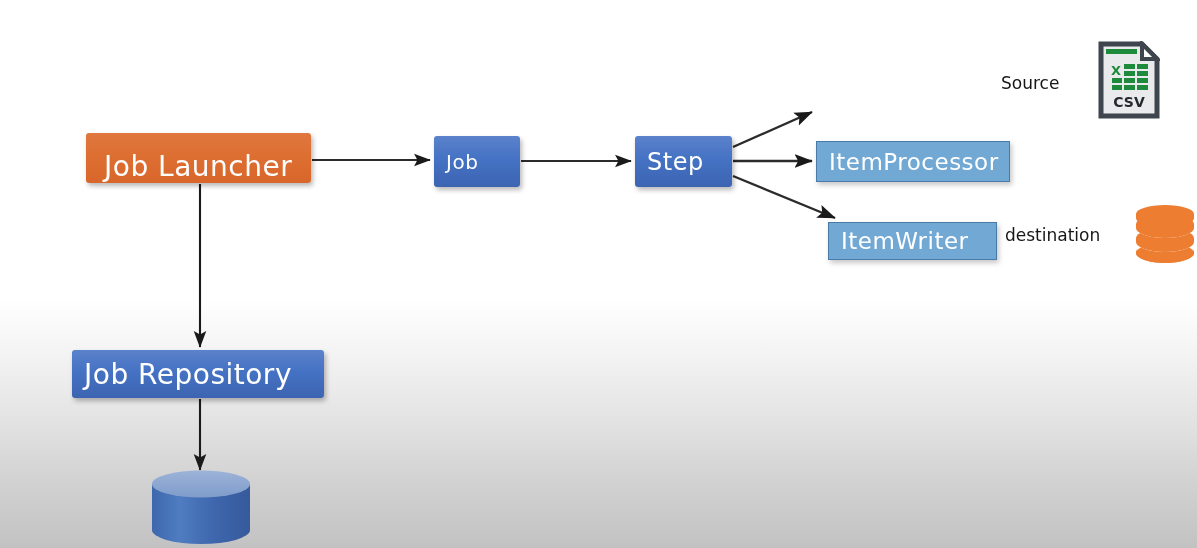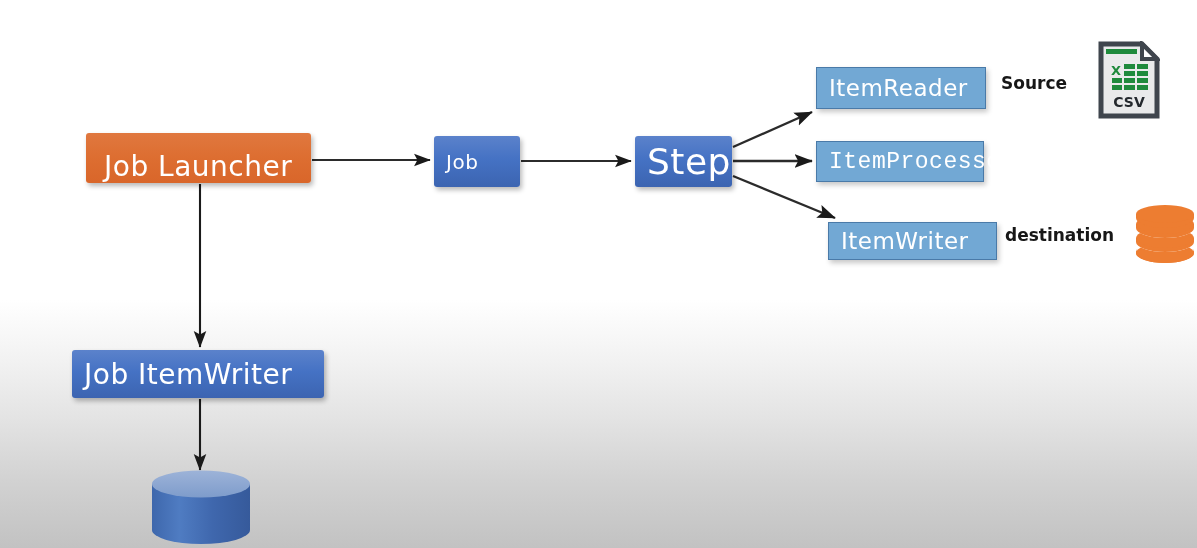--- a/index.html
+++ b/index.html
@@ -65,32 +65,32 @@
     background: #72a8d4;
     border: 1px solid #4a7aa8;
     box-shadow: 2px 3px 5px rgba(0,0,0,0.22);
     padding-left: 12px;
   }
 
   .label-bold {
     position: absolute;
     color: #171717;
     font-family: "DejaVu Sans", sans-serif;
-    font-weight: bold;
+    font-weight: normal;
     white-space: nowrap;
   }
 
   
   #n-job-launcher  { left: 86px;  top: 133px; width: 225px; height: 50px; font-size: 28px; align-items: flex-end; }
   #n-job           { left: 434px; top: 136px; width: 86px;  height: 51px; font-size: 20px; }
-  #n-step          { left: 635px; top: 136px; width: 97px;  height: 51px; font-size: 36px; }
+  #n-step          { left: 635px; top: 136px; width: 97px;  height: 51px; font-size: 24px; }
   #n-job-repo      { left: 72px;  top: 350px; width: 252px; height: 48px; font-size: 28px; }
 
   #n-item-reader    { left: 816px; top: 67px;  width: 170px; height: 42px; font-size: 23px; }
-  #n-item-processor { left: 816px; top: 141px; width: 168px; height: 41px; font-size: 23px; font-family: Liberation Mono, monospace; }
+  #n-item-processor { left: 816px; top: 141px; width: 194px; height: 41px; font-size: 23px; }
   #n-item-writer    { left: 816px; top: 222px; width: 169px; height: 38px; font-size: 23px; margin-left: 12px; }
 
   #lbl-source      { left: 1001px; top: 73px;  font-size: 17px; }
   #lbl-destination { left: 1005px; top: 225px; font-size: 17px; text-align: center; }
 
   
   #csv-icon {
     position: absolute;
     left: 1098px;
     top: 41px;
@@ -149,26 +149,23 @@
 
   <div class="node blue" id="n-job">
     <span>Job</span>
   </div>
 
   <div class="node blue" id="n-step">
     <span>Step</span>
   </div>
 
   <div class="node blue" id="n-job-repo">
-    <span>Job ItemWriter</span>
-  </div>
-
-  <div class="node lightblue" id="n-item-reader">
-    <span>ItemReader</span>
-  </div>
+    <span>Job Repository</span>
+  </div>
+
 
   <div class="node lightblue" id="n-item-processor">
     <span>ItemProcessor</span>
   </div>
 
   <div class="node lightblue" id="n-item-writer">
     <span>ItemWriter</span>
   </div>
 
   <div class="label-bold" id="lbl-source">Source</div>

